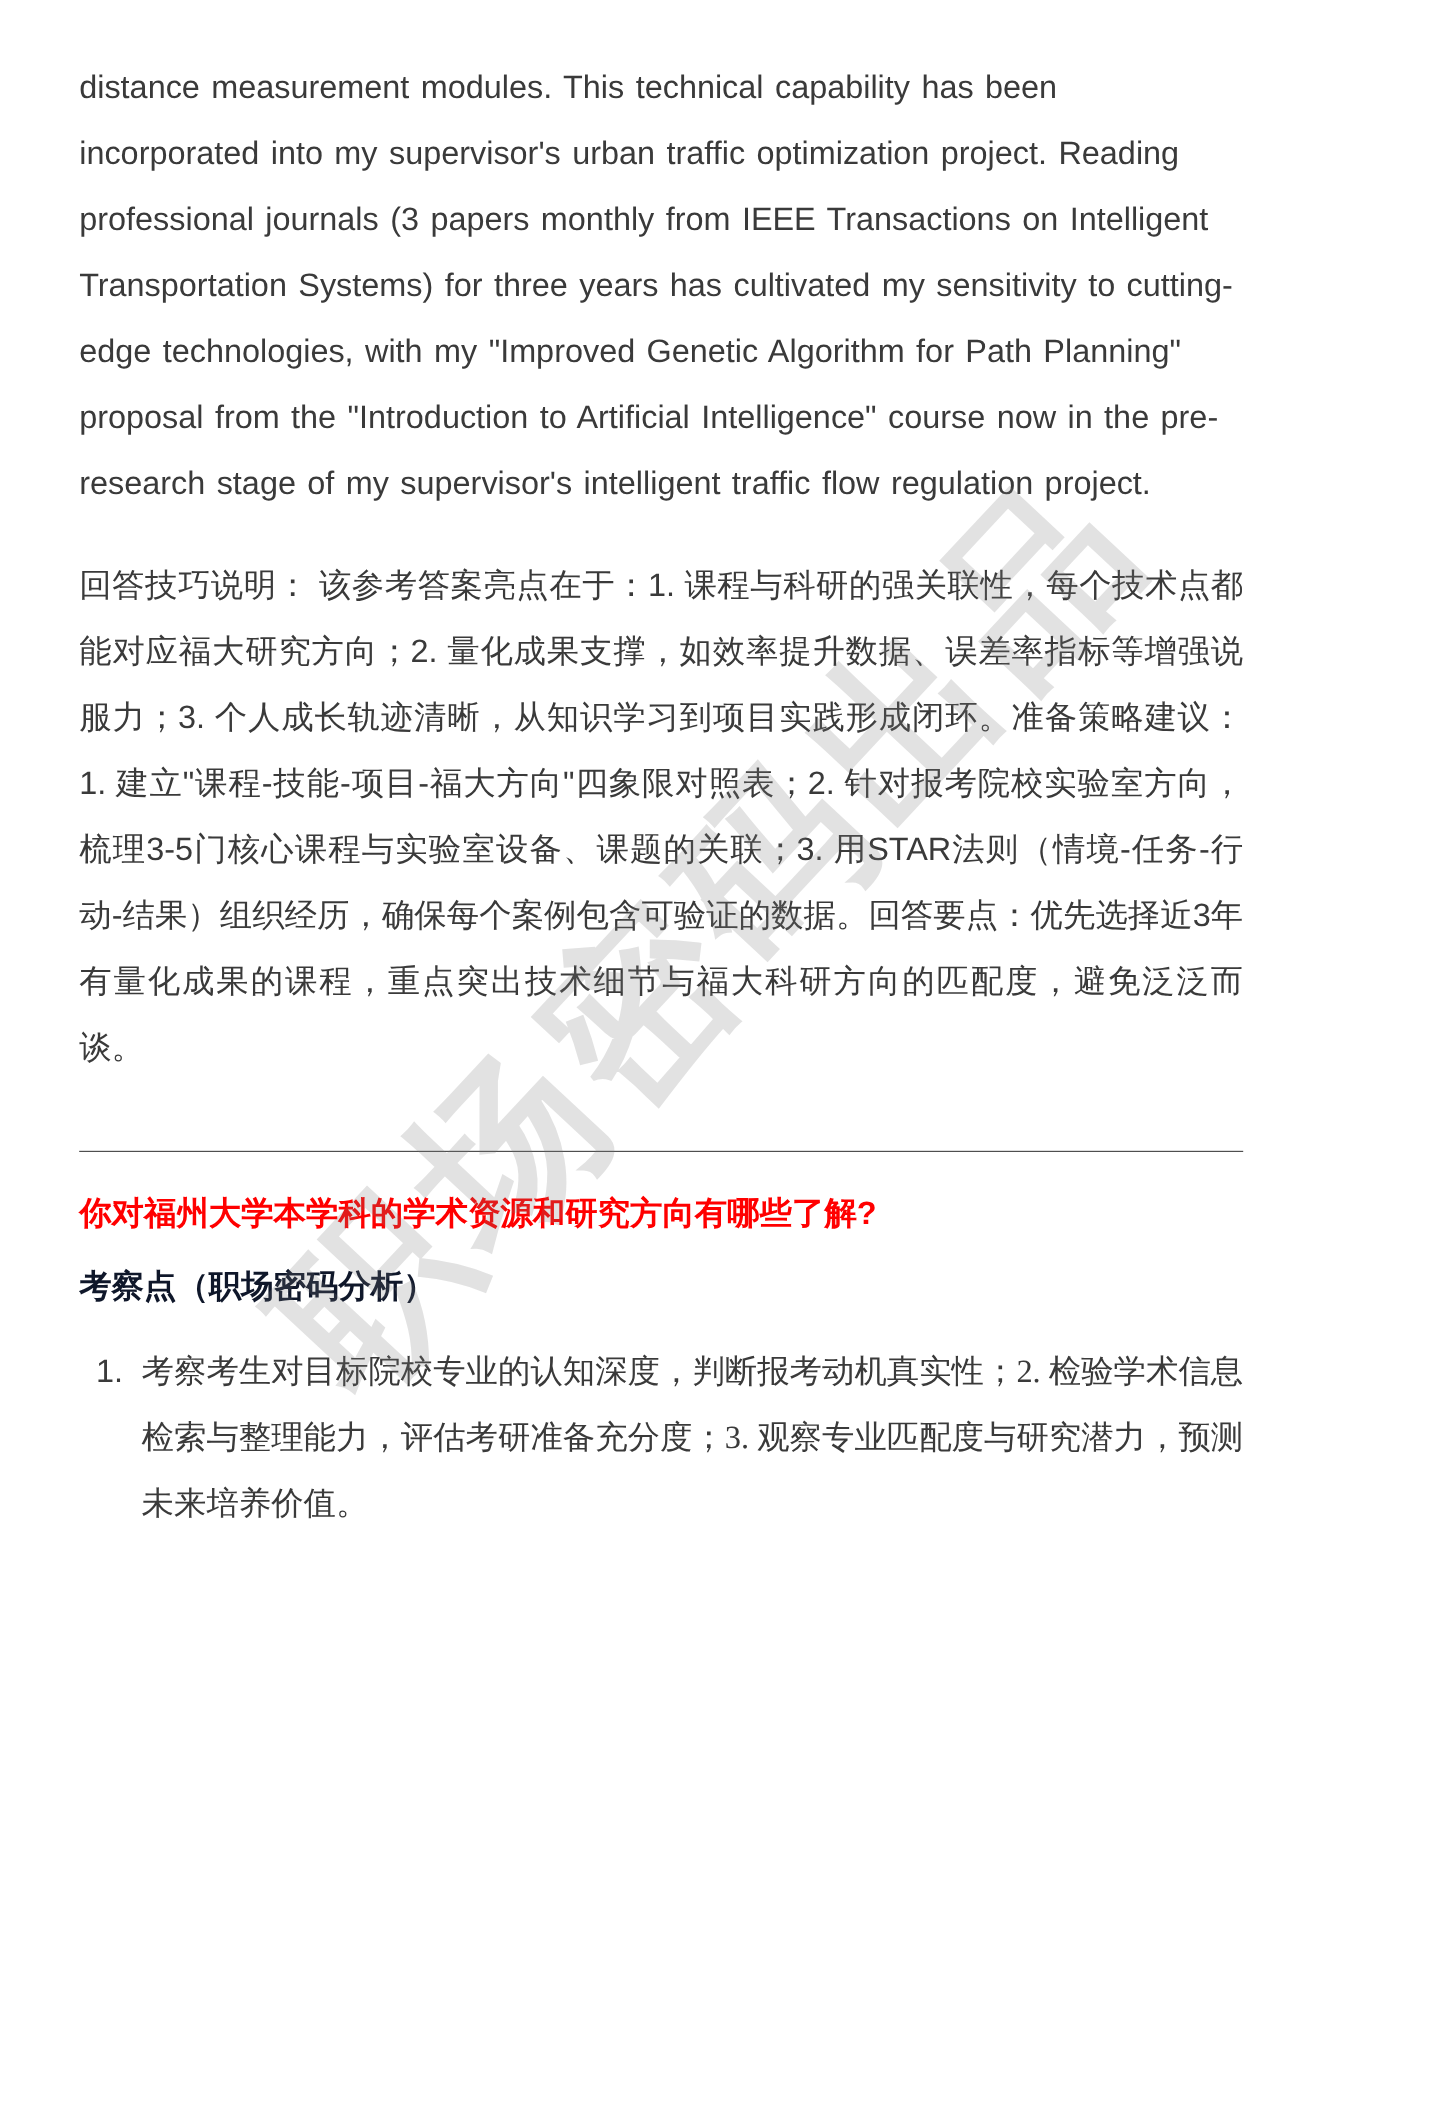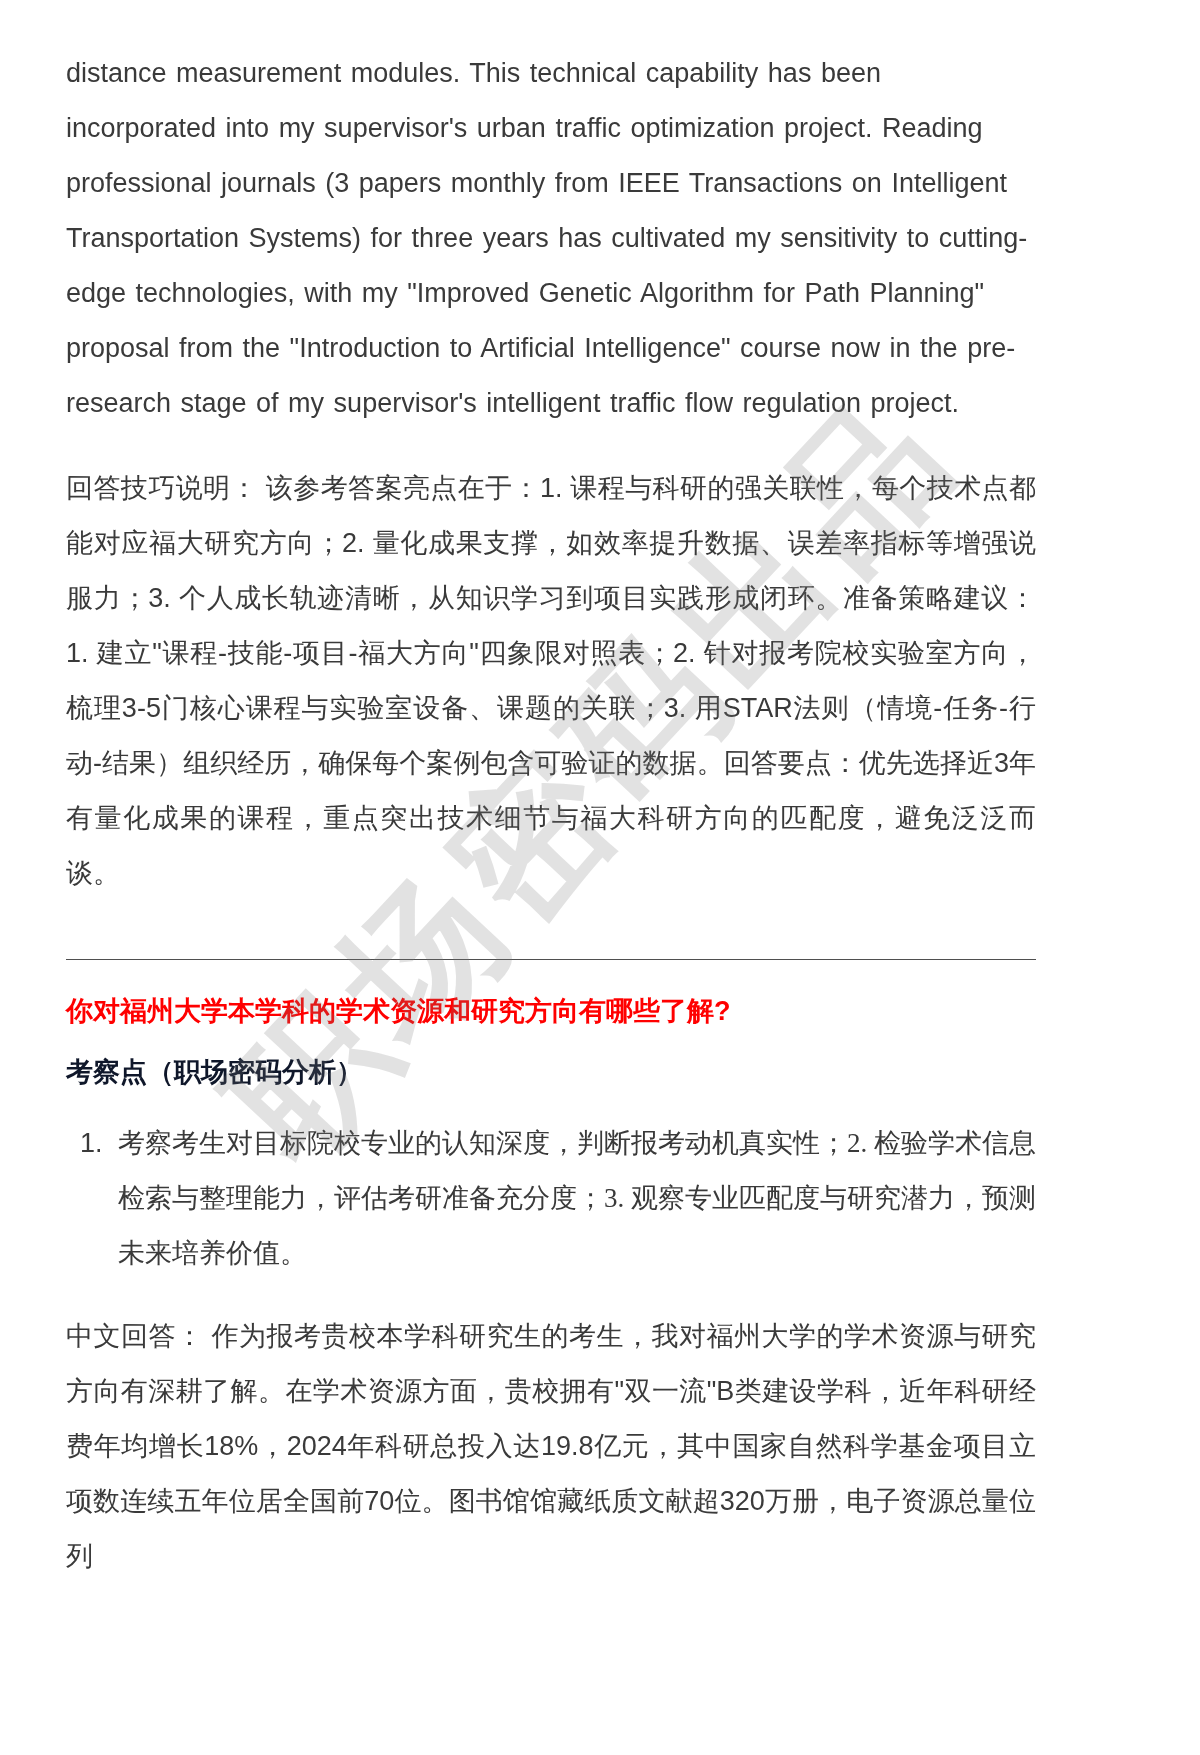--- a/index.html
+++ b/index.html
@@ -117,17 +117,16 @@
 
     <h2 class="question zh">你对福州大学本学科的学术资源和研究方向有哪些了解?</h2>
 
     <h3 class="subheading zh">考察点（职场密码分析）</h3>
 
     <div class="list-item">
       <span class="num">1.</span>
       <span class="txt">考察考生对目标院校专业的认知深度，判断报考动机真实性；2. 检验学术信息检索与整理能力，评估考研准备充分度；3. 观察专业匹配度与研究潜力，预测未来培养价值。</span>
     </div>
 
-    <p class="para zh">中文回答： 作为报考贵校本学科研究生的考生，我对福州大学的学术资源与研究方向有深耕了解。在学术资源方面，贵校拥有"双一流"B类建设学科，近年科研经费年均增长18%，2024年科研总投入达19.8亿元，其中国家自然科学基金项目立项数连续五年位居全国前70位。图书馆馆藏纸质文献超320万册，电子资源总量位列</p>
 
 
   </div>
 </div>
 
 </body></html>

